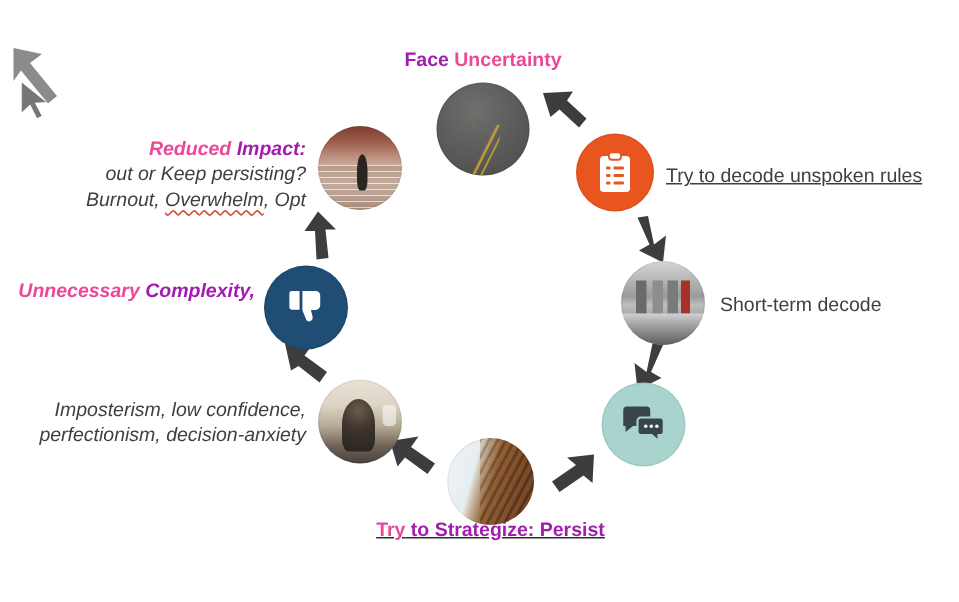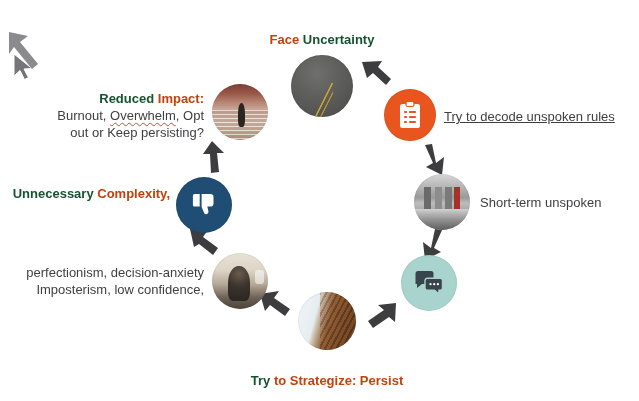--- a/index.html
+++ b/index.html
@@ -87,24 +87,24 @@
     position:absolute;right:8%;top:30%;width:16%;height:26%;
     background:rgba(255,255,255,.55);border-radius:3px;
   }
 
   .circ-ring{box-shadow:0 0 0 1px rgba(0,0,0,0.05) inset;}
 
   
   .label{position:absolute;line-height:1.32;white-space:nowrap;}
   .lbl-reg{font-size:13px;font-weight:400;color:#3f3f41;}
   .lbl-bold{font-size:13px;font-weight:700;color:#2f2f31;}
-  .or{color:#14532d;margin-top:28px;}
-  .dk{color:#c2410c;text-align:right;}
+  .or{color:#ec4899;margin-top:28px;}
+  .dk{color:#a21caf;text-align:right;}
   .t-center{text-align:center;}
-  .t-right{text-align:right;}
+  .t-right{text-align:right;font-style:italic;}
   .t-left{text-align:left;}
   .spell{
     text-decoration:underline;
     text-decoration-color:#d8453c;
     text-decoration-style:wavy;
     text-decoration-thickness:1px;
     text-underline-offset:2px;
   }
 
   
@@ -183,21 +183,21 @@
 
   <div class="node">
     <div class="circ circ-ring photo-bars" style="left:414px;top:174px;width:56px;height:56px;">
       <div class="b b1"></div>
       <div class="b b2"></div>
       <div class="b b3"></div>
       <div class="b b4"></div>
       <div class="floor"></div>
     </div>
     <div class="label lbl-reg t-left" style="left:480px;top:194px;">
-      <span>Short-term unspoken</span>
+      <span>Short-term decode</span>
     </div>
   </div>
 
   <div class="node">
     <div class="circ circ-ring icon" style="left:401px;top:255px;width:56px;height:56px;background:#a8d4cd;">
       <svg width="30" height="26" viewBox="0 0 30 26">
         <path d="M1.5 3.5 a2.5 2.5 0 0 1 2.5-2.5 h13 a2.5 2.5 0 0 1 2.5 2.5 v8 a2.5 2.5 0 0 1 -2.5 2.5 h-9 l-5 4 v-4 h-1.5 z" fill="#39454c"></path>
         <path d="M11 10.5 a2.2 2.2 0 0 1 2.2-2.2 h13.1 a2.2 2.2 0 0 1 2.2 2.2 v7.4 a2.2 2.2 0 0 1 -2.2 2.2 h-1.3 v4 l-4.6-4 h-7.2 a2.2 2.2 0 0 1 -2.2-2.2 z" fill="#39454c" stroke="#a8d4cd" stroke-width="1.4"></path>
         <circle cx="16.5" cy="14.2" r="1.15" fill="#ffffff"></circle>
         <circle cx="20.2" cy="14.2" r="1.15" fill="#ffffff"></circle>
@@ -205,33 +205,33 @@
       </svg>
     </div>
     <div class="label lbl-bold t-left" style="left:467px;top:270px;">
     </div>
   </div>
 
   <div class="node">
     <div class="circ circ-ring photo-rust" style="left:298px;top:292px;width:58px;height:58px;">
       <div class="grain"></div>
     </div>
-    <div class="label lbl-bold t-center" style="left:237px;top:372px;width:180px;">
+    <div class="label lbl-bold t-center" style="left:237px;top:344px;width:180px;text-decoration:underline;">
       <span class="or">Try</span><span class="dk"> to Strategize: Persist</span>
     </div>
   </div>
 
   <div class="node">
     <div class="circ circ-ring photo-desk" style="left:212px;top:253px;width:56px;height:56px;">
       <div class="person"></div>
       <div class="lamp"></div>
     </div>
     <div class="label lbl-reg t-right" style="left:8px;top:264px;width:196px;">
+      <div>Imposterism, low confidence,</div>
       <div>perfectionism, decision-anxiety</div>
-      <div>Imposterism, low confidence,</div>
     </div>
   </div>
 
   <div class="node">
     <div class="circ circ-ring icon" style="left:176px;top:177px;width:56px;height:56px;background:#1f4d73;">
       <svg width="28" height="28" viewBox="0 0 28 28">
         <path d="M4.5 3 h5.2 v12.5 h-5.2 a1.6 1.6 0 0 1 -1.6 -1.6 v-9.3 a1.6 1.6 0 0 1 1.6 -1.6 z" fill="#ffffff"></path>
         <path d="M11.6 3 h8.8 a3.1 3.1 0 0 1 3.1 3.1 v6.4 a3.1 3.1 0 0 1 -3.1 3.1 h-3.1 l1.1 4.6 a2.5 2.5 0 0 1 -2.4 3.1 a1.9 1.9 0 0 1 -1.8 -1.2 l-2.6 -6.2 z" fill="#ffffff"></path>
       </svg>
     </div>
@@ -240,18 +240,18 @@
     </div>
   </div>
 
   <div class="node">
     <div class="circ circ-ring photo-stairs" style="left:212px;top:84px;width:56px;height:56px;">
       <div class="steps"></div>
       <div class="figure"></div>
     </div>
     <div class="label t-right" style="left:20px;top:90px;width:184px;">
       <div class="lbl-bold"><span class="or">Reduced</span><span class="dk"> Impact:</span></div>
+      <div class="lbl-reg">out or Keep persisting?</div>
       <div class="lbl-reg"><span>Burnout, </span><span class="spell">Overwhelm</span><span>, Opt</span></div>
-      <div class="lbl-reg">out or Keep persisting?</div>
     </div>
   </div>
 
 </div>
 
 </body></html>

